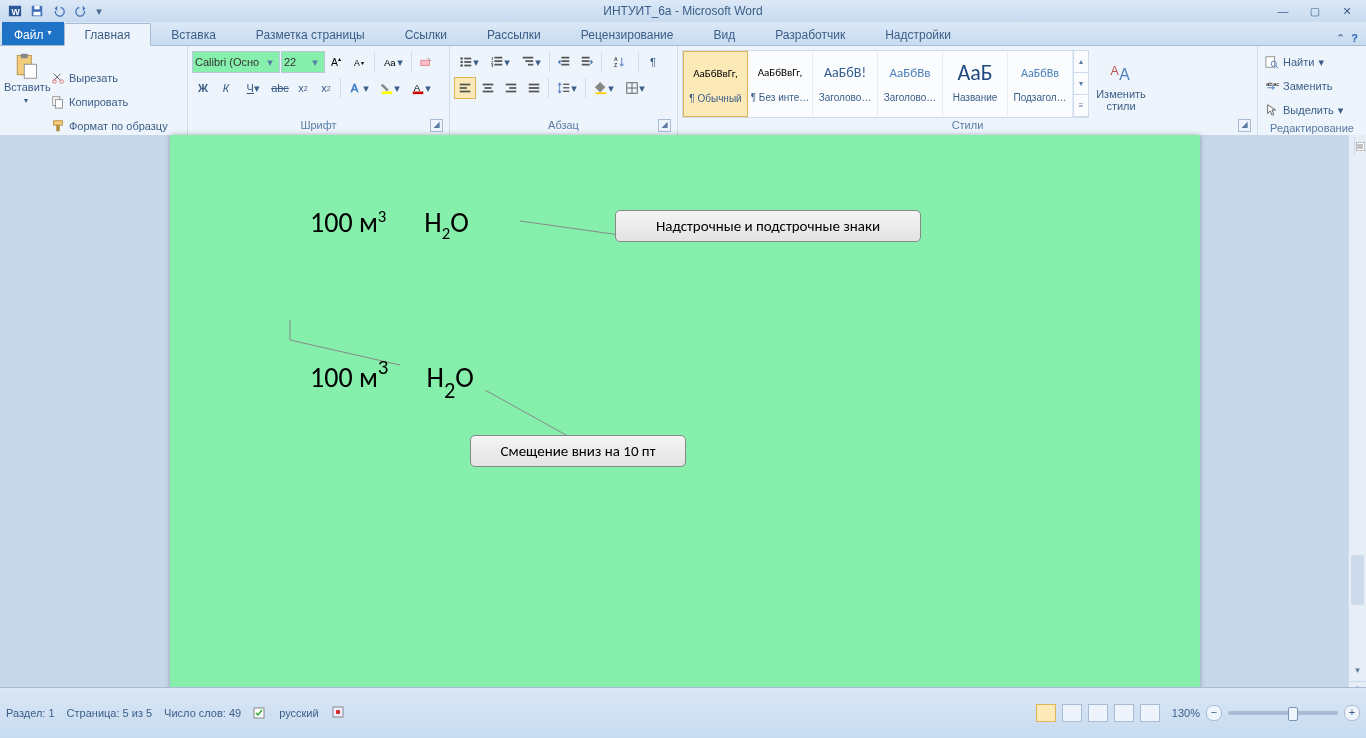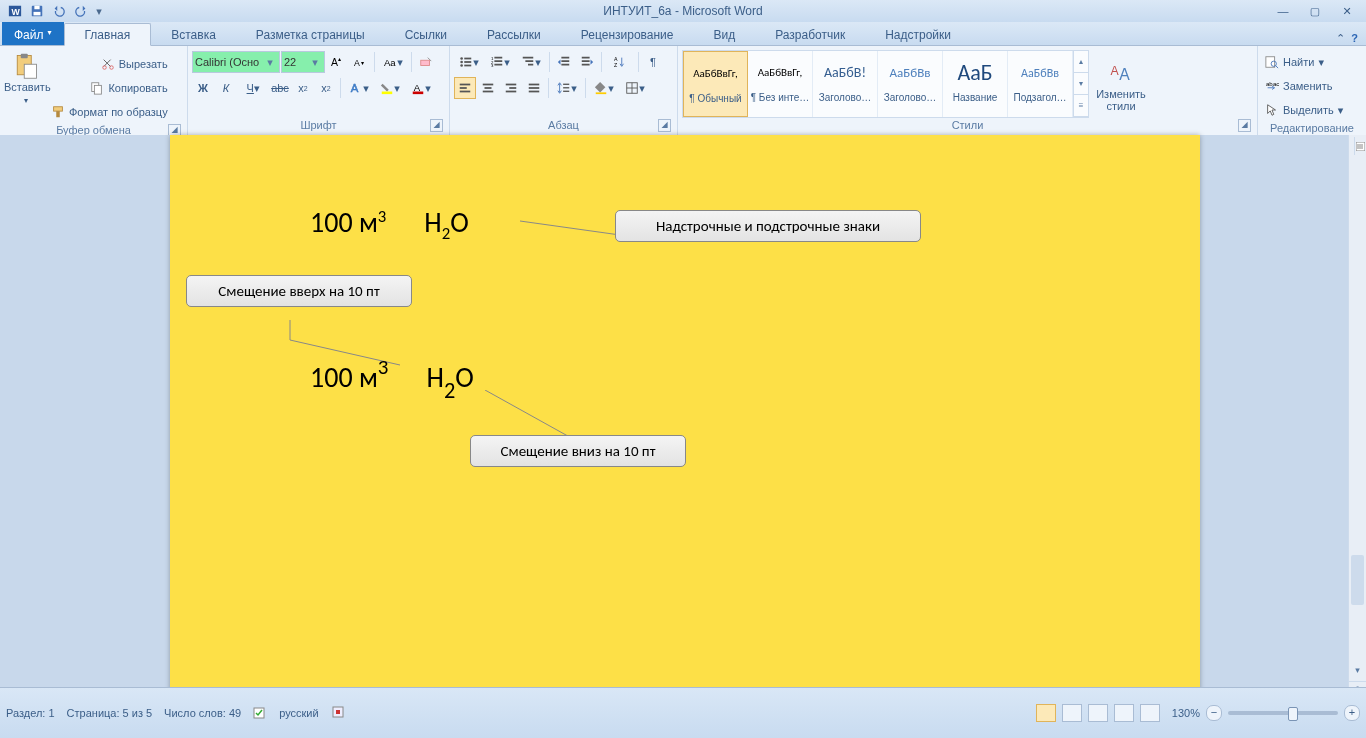--- a/index.html
+++ b/index.html
@@ -43,21 +43,21 @@
 .style-item.sel{background:#fce9b8;border:1px solid #e0b45a;}
 .style-preview{height:38px;display:flex;align-items:center;justify-content:center;font-family:Calibri,sans-serif;color:#1f4e79;}
 .style-name{font-size:10px;color:#3b5e88;white-space:nowrap;overflow:hidden;}
 .gallery-scroll{width:14px;display:flex;flex-direction:column;border-left:1px solid #cddbec;}
 .gallery-scroll div{flex:1;border-bottom:1px solid #cddbec;font-size:8px;display:flex;align-items:center;justify-content:center;color:#5a7ba3;}
 
 .docarea{position:absolute;top:135px;left:0;right:0;bottom:22px;background:#c8d8eb;}
 .vscroll{position:absolute;right:0;top:0;bottom:0;width:17px;background:#e8eef6;border-left:1px solid #cddbec;}
 .vscroll .thumb{position:absolute;left:2px;right:2px;top:420px;height:50px;background:#cddbec;border-radius:2px;}
 .vscroll .arr{position:absolute;left:0;right:0;height:17px;background:#e8eef6;text-align:center;font-size:9px;color:#5a7ba3;}
-.page{position:absolute;left:170px;top:0;width:1030px;height:100%;background:#fde047;box-shadow:0 0 5px rgba(0,0,0,0.3);}
+.page{position:absolute;left:170px;top:0;width:1030px;height:100%;background:#86efac;box-shadow:0 0 5px rgba(0,0,0,0.3);}
 
 .doc-content{position:relative;font-family:Calibri,sans-serif;color:#000;font-size:28px;height:100%;}
 .line1{position:absolute;left:140px;top:70px;}
 .line2{position:absolute;left:140px;top:225px;}
 .sup{font-size:0.6em;vertical-align:super;}
 .sub{font-size:0.6em;vertical-align:sub;}
 .raised{position:relative;top:-13px;font-size:0.75em;}
 .lowered{position:relative;top:11px;font-size:0.8em;}
 
 .callout{position:absolute;background:linear-gradient(#f4f4f4,#e3e3e3);border:1px solid #888;border-radius:5px;font-size:15px;color:#000;text-align:center;padding:6px 12px;font-family:Calibri,sans-serif;}
@@ -137,21 +137,21 @@
   <div class="group" style="width:188px;">
     <div class="group-body">
       <div class="rbtn-large">
         <svg viewBox="0 0 32 32">
             <rect x="6" y="4" width="16" height="22" fill="#f2cd7c" stroke="#b5893e"></rect>
             <rect x="10" y="2" width="8" height="5" fill="#888" rx="1"></rect>
             <rect x="14" y="14" width="14" height="16" fill="#fff" stroke="#888"></rect>
           </svg>
         <div class="lbl"><span>Вставить</span><br><span style="font-size:8px;">▾</span></div>
       </div>
-      <div class="col" style="margin-top:4px;align-items:flex-end;">
+      <div class="col" style="margin-top:18px;">
         <div class="rbtn-small">
             <svg viewBox="0 0 16 16">
               <path d="M3 3 L11 11 M11 3 L3 11" stroke="#555" stroke-width="1"></path>
               <circle cx="4" cy="12" r="2" fill="none" stroke="#d66"></circle>
               <circle cx="12" cy="12" r="2" fill="none" stroke="#d66"></circle>
             </svg>
             <span>Вырезать</span>
           </div>
         <div class="rbtn-small">
             <svg viewBox="0 0 16 16">
@@ -416,21 +416,20 @@
         <span>100 м</span><span class="sup">3</span>
         &nbsp;&nbsp;&nbsp;&nbsp;
         <span>H</span><span class="sub">2</span><span>O</span>
       </div>
 
       <svg style="position:absolute;left:350px;top:80px;width:120px;height:30px;" class="callout-line">
           <line x1="0" y1="6" x2="100" y2="20" stroke="#888"></line>
         </svg>
       <div class="callout" style="left:445px;top:75px;width:280px;">Надстрочные и подстрочные знаки</div>
 
-      <div class="callout" style="left:16px;top:140px;width:200px;">Смещение вверх на 10 пт</div>
       <svg style="position:absolute;left:110px;top:185px;width:130px;height:50px;" class="callout-line">
           <polyline points="10,0 10,20 120,45" stroke="#888" fill="none"></polyline>
         </svg>
 
       <div class="line2">
         <span>100 м</span><span class="raised">3</span>
         &nbsp;&nbsp;&nbsp;&nbsp;
         <span>H</span><span class="lowered">2</span><span>O</span>
       </div>
 

